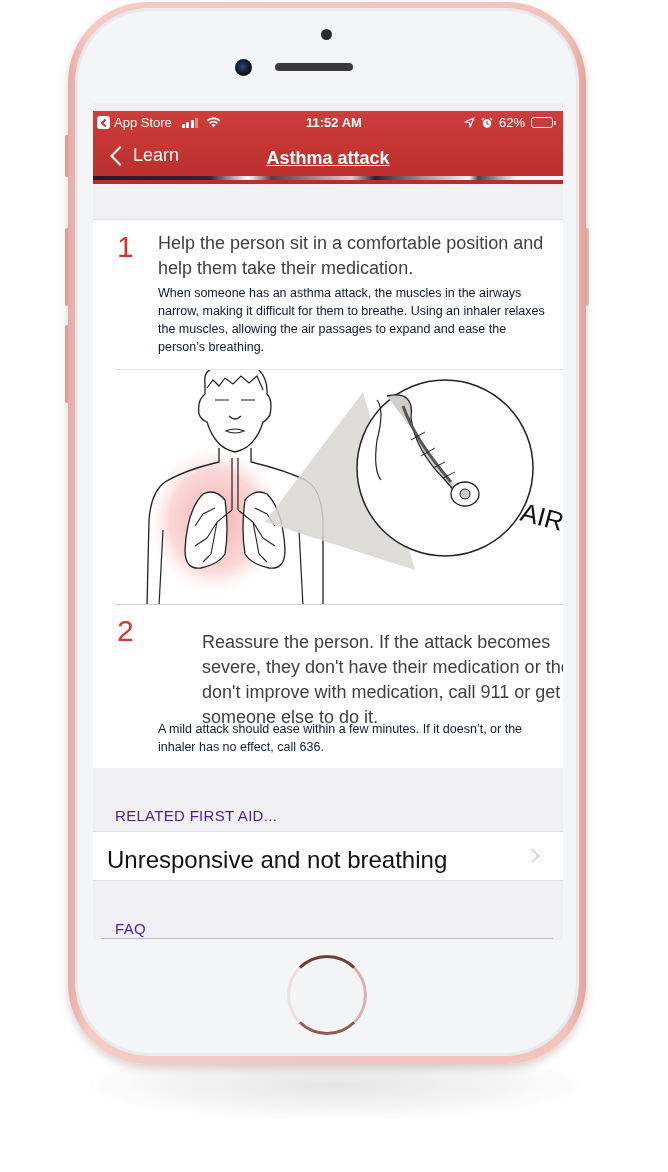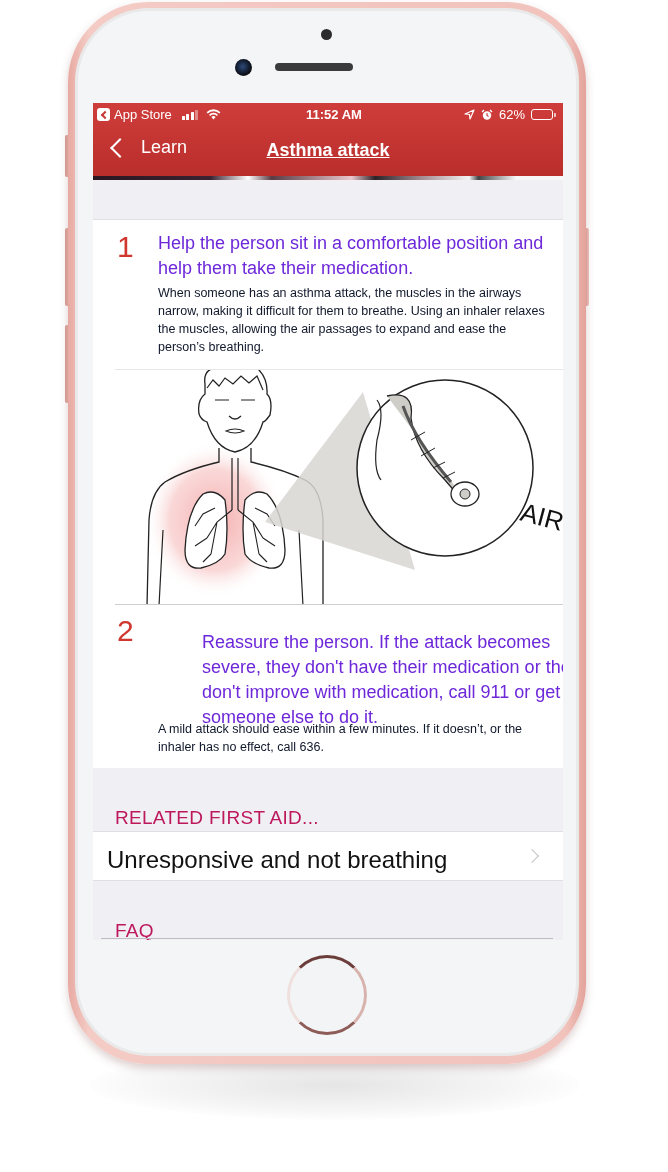--- a/index.html
+++ b/index.html
@@ -56,21 +56,21 @@
     border-left-color: #efe0dd;
     border-right-color: #d8b3ad;
   }
 
   
   .screen {
     position: absolute; left: 93px; top: 103px; width: 470px; height: 837px;
     background: #efeff4; overflow: hidden;
   }
   .navbar {
-    position: absolute; left: 0; top: 0; width: 470px; height: 73px;
+    position: absolute; left: 0; top: 8px; width: 470px; height: 73px;
     background: linear-gradient(180deg, #cf3d3b 0%, #c23431 60%, #b92d2a 100%);
     color: #fff;
   }
   .statusbar {
     position: absolute; left: 0; top: 0; width: 470px; height: 24px;
     font-size: 13px; color: #fff;
   }
   .sb-left { position: absolute; left: 4px; top: 4px; display: flex; align-items: center; gap: 4px; }
   .sb-back-box {
     width: 13px; height: 13px; background: #fff; border-radius: 3px; position: relative;
@@ -86,21 +86,21 @@
   .sb-time { position: absolute; left: 0; width: 470px; top: 4px; text-align: center; font-weight: bold; font-size: 13px; padding-left: 12px; }
   .sb-right { position: absolute; right: 10px; top: 4px; display: flex; align-items: center; gap: 6px; }
   .battery {
     width: 22px; height: 11px; border: 1.2px solid #fff; border-radius: 3px; position: relative; padding: 1px;
   }
   .battery .fill { height: 100%; background: #fff; border-radius: 1px; }
   .battery::after {
     content: ""; position: absolute; right: -3.5px; top: 3px; width: 2px; height: 4px; background: rgba(255,255,255,0.7); border-radius: 0 1px 1px 0;
   }
   .nav-back {
-    position: absolute; left: 14px; top: 34px; display: flex; align-items: center; gap: 14px;
+    position: absolute; left: 14px; top: 34px; display: flex; align-items: center; gap: 6px;
     font-size: 18px; color: #fff; cursor: pointer;
   }
   .nav-back .chev {
     width: 14px; height: 14px; border-left: 2.6px solid #fff; border-bottom: 2.6px solid #fff;
     transform: rotate(45deg); margin-left: 6px;
   }
   .nav-title {
     position: absolute; left: 0; width: 470px; top: 37px; text-align: center;
     font-size: 18px; font-weight: bold; text-decoration: underline;
   }
@@ -111,34 +111,34 @@
 
   .step-card {
     position: absolute; left: 0; width: 470px; background: #fff;
   }
   .card1 { top: 116px; height: 387px; border-top: 1px solid #e0e0e4; }
   .card2 { top: 503px; height: 162px; }
   .step-number {
     position: absolute; left: 24px; font-size: 30px; color: #d0372f; font-weight: normal;
   }
   .step-title {
-    position: absolute; left: 65px; width: 395px; font-size: 18px; line-height: 25px; color: #6d28d9;
+    position: absolute; left: 65px; width: 395px; font-size: 18px; line-height: 25px; color: #404040;
   }
   .step-body {
     position: absolute; left: 65px; width: 395px; font-size: 12.5px; line-height: 18px; color: #0f172a;
   }
   .illus {
     position: absolute; left: 22px; top: 149px; width: 448px; height: 236px;
     border-top: 1px solid #e6e6ea; border-bottom: 1px solid #cfcfd3;
     overflow: hidden;
   }
   .illus svg { display: block; }
 
   .section-header {
-    position: absolute; left: 22px; font-size: 19px; color: #be185d; letter-spacing: 0.3px; text-align: center;
+    position: absolute; left: 22px; font-size: 15px; color: #4c1d95; letter-spacing: 0.3px; text-align: center;
   }
   .related-row {
     position: absolute; left: 0; top: 728px; width: 470px; height: 50px; background: #fff;
     border-top: 1px solid #e0e0e4; border-bottom: 1px solid #e0e0e4; cursor: pointer;
   }
   .related-label { position: absolute; left: 14px; top: 14px; font-size: 24px; color: #111; }
   .related-chev {
     position: absolute; right: 26px; top: 19px; width: 10px; height: 10px;
     border-right: 1.6px solid #c2c2c7; border-top: 1.6px solid #c2c2c7; transform: rotate(45deg);
   }

